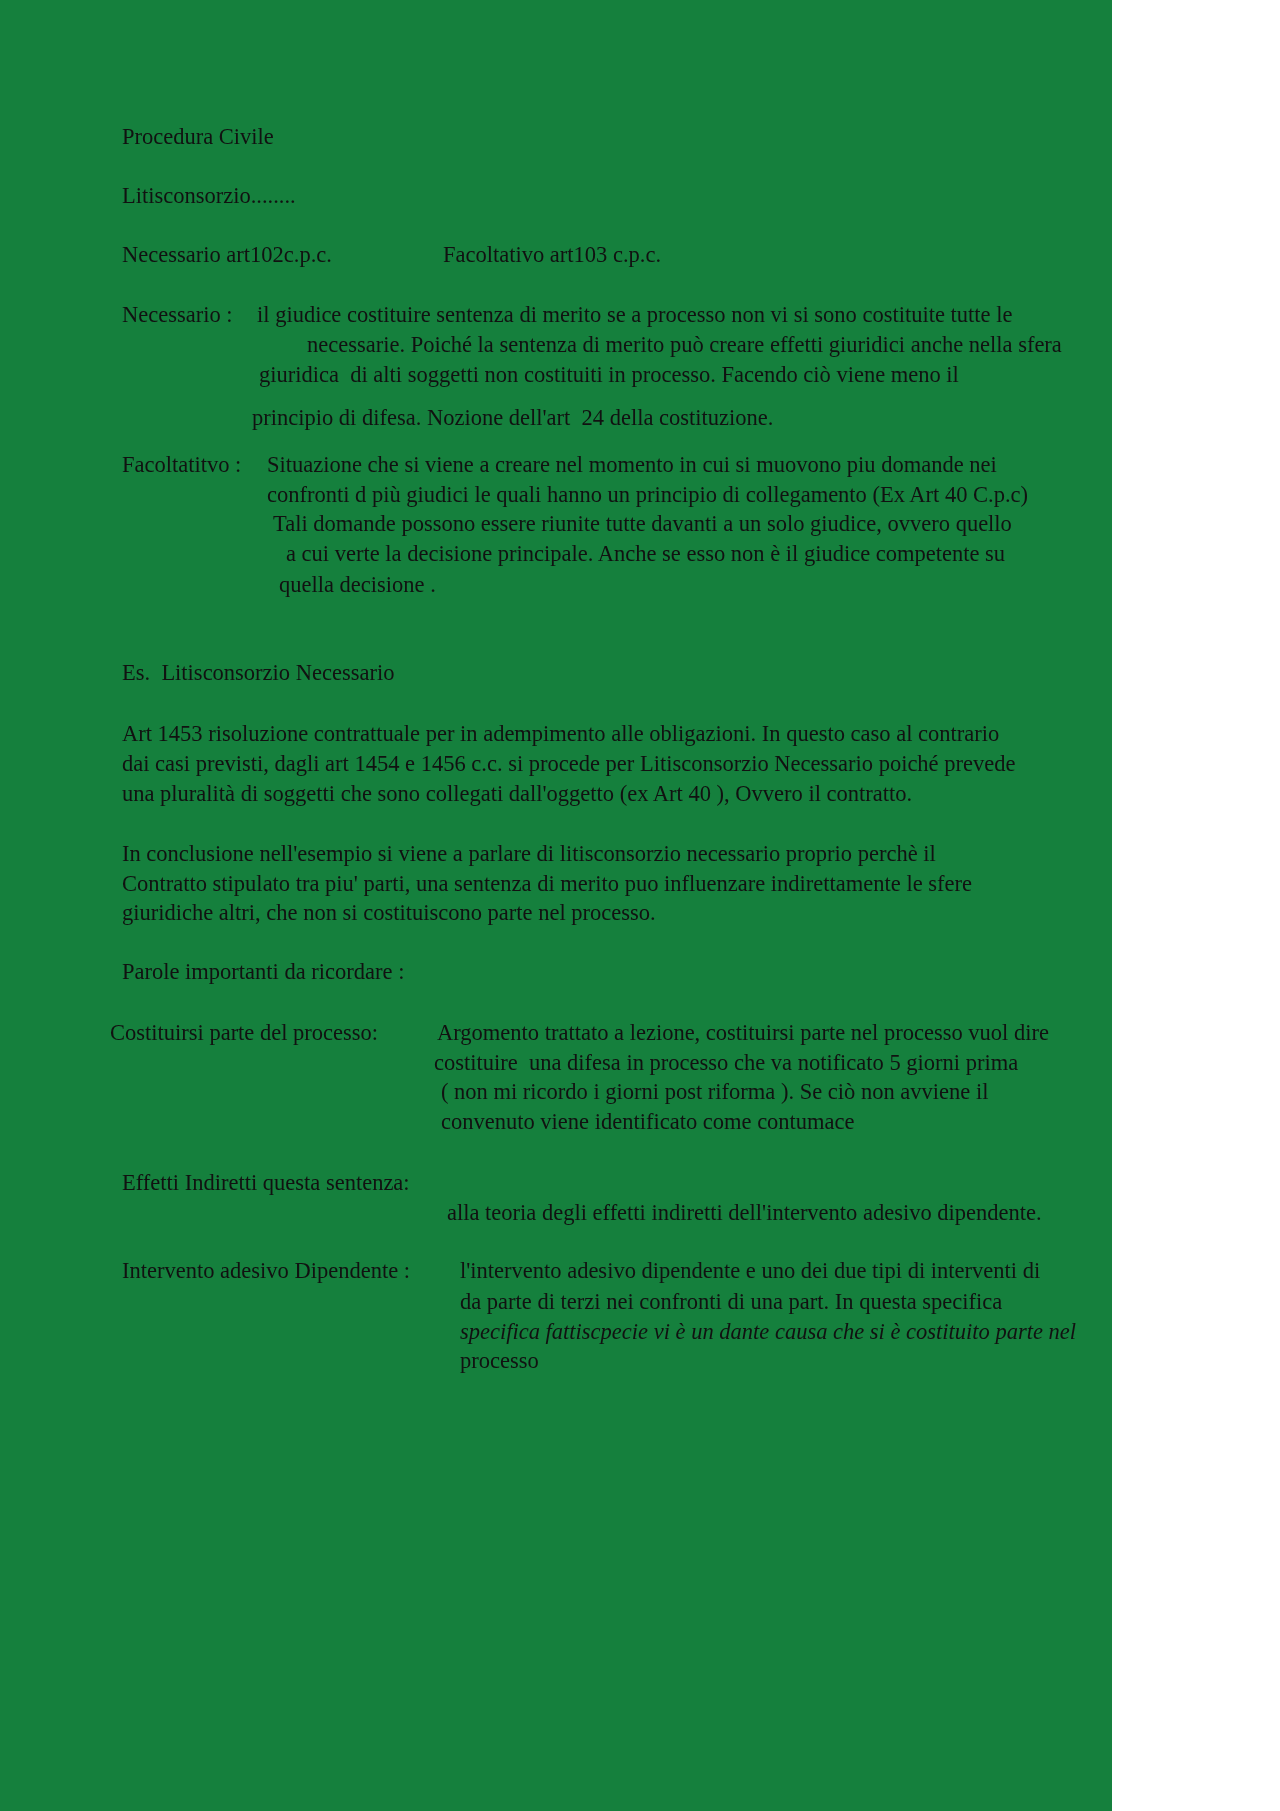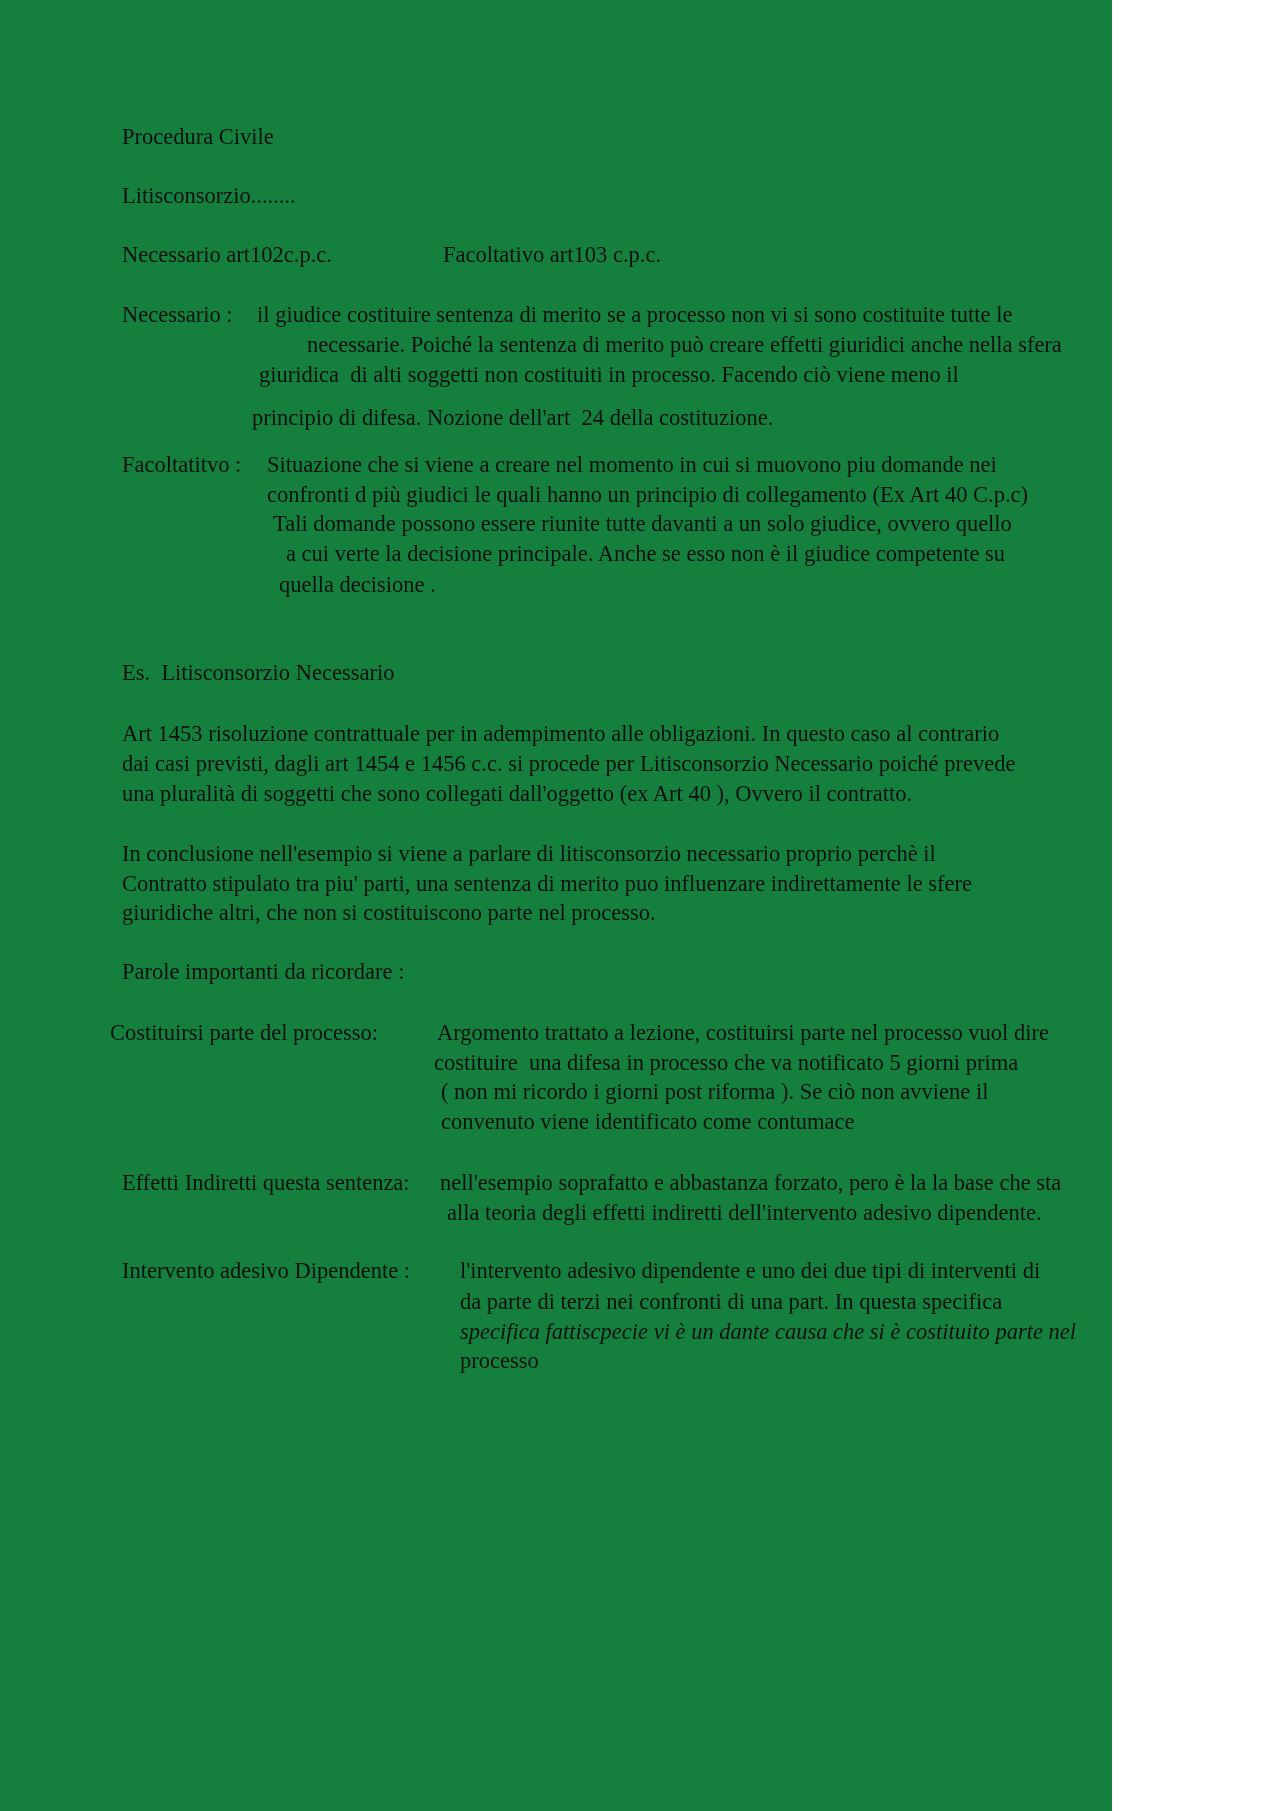--- a/index.html
+++ b/index.html
@@ -44,21 +44,20 @@
 
   <div class="line" style="left:122px;top:957px;">Parole importanti da ricordare :</div>
 
   <div class="line" style="left:110px;top:1018px;">Costituirsi parte del processo:</div>
   <div class="line" style="left:437px;top:1018px;">Argomento trattato a lezione, costituirsi parte nel processo vuol dire</div>
   <div class="line" style="left:434px;top:1048px;">costituire  una difesa in processo che va notificato 5 giorni prima</div>
   <div class="line" style="left:441px;top:1077px;">( non mi ricordo i giorni post riforma ). Se ciò non avviene il</div>
   <div class="line" style="left:441px;top:1107px;">convenuto viene identificato come contumace</div>
 
   <div class="line" style="left:122px;top:1168px;">Effetti Indiretti questa sentenza:</div>
-  <div class="line" style="left:440px;top:1168px;">nell'esempio soprafatto e abbastanza forzato, pero è la la base che sta</div>
   <div class="line" style="left:447px;top:1198px;">alla teoria degli effetti indiretti dell'intervento adesivo dipendente.</div>
 
   <div class="line" style="left:122px;top:1256px;">Intervento adesivo Dipendente :</div>
   <div class="line" style="left:460px;top:1256px;">l'intervento adesivo dipendente e uno dei due tipi di interventi di</div>
   <div class="line" style="left:460px;top:1287px;">da parte di terzi nei confronti di una part. In questa specifica</div>
   <div class="line" style="left:460px;top:1317px;font-style:italic;">specifica fattiscpecie vi è un dante causa che si è costituito parte nel</div>
   <div class="line" style="left:460px;top:1346px;">processo</div>
 
 </div>
 

